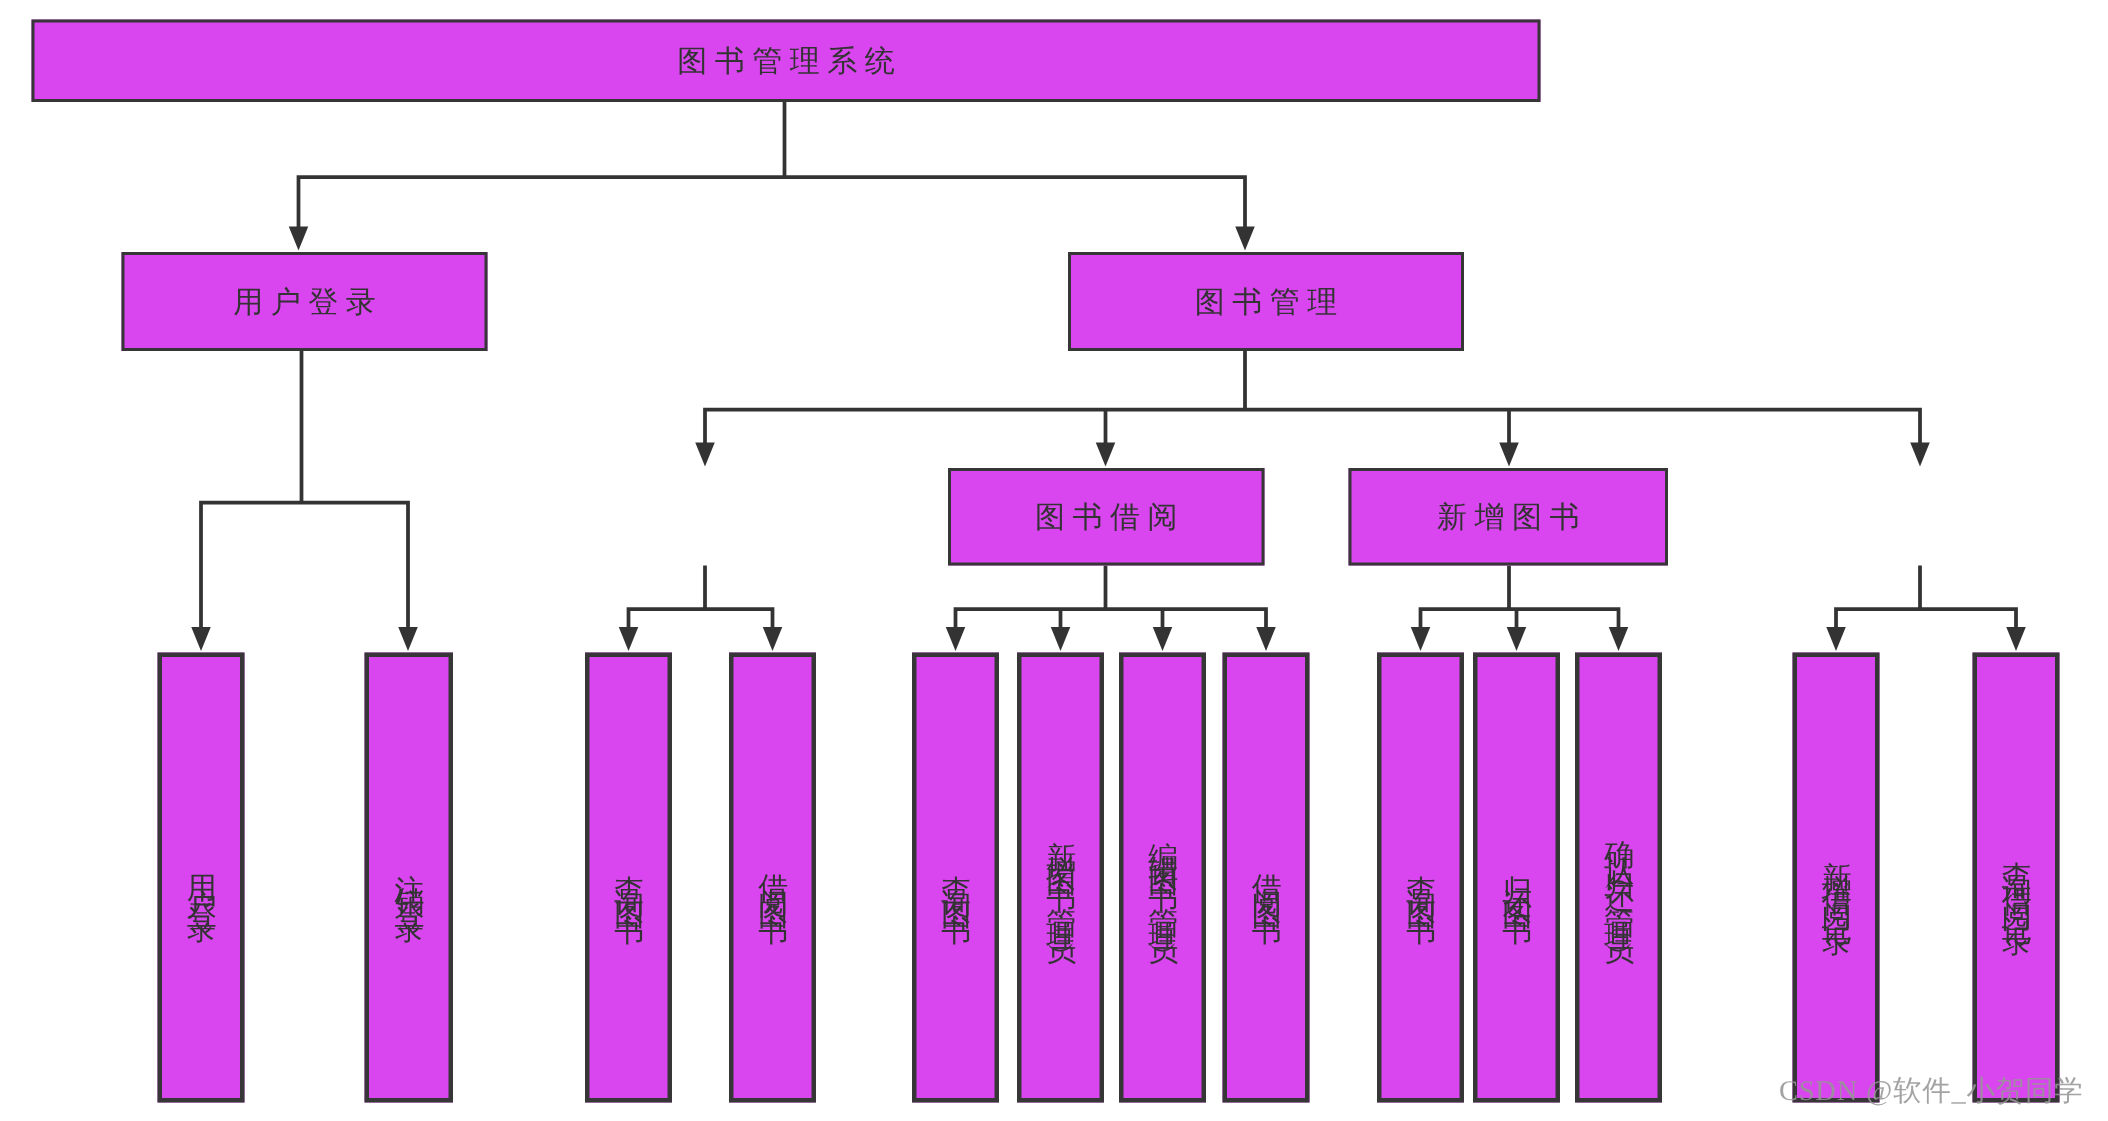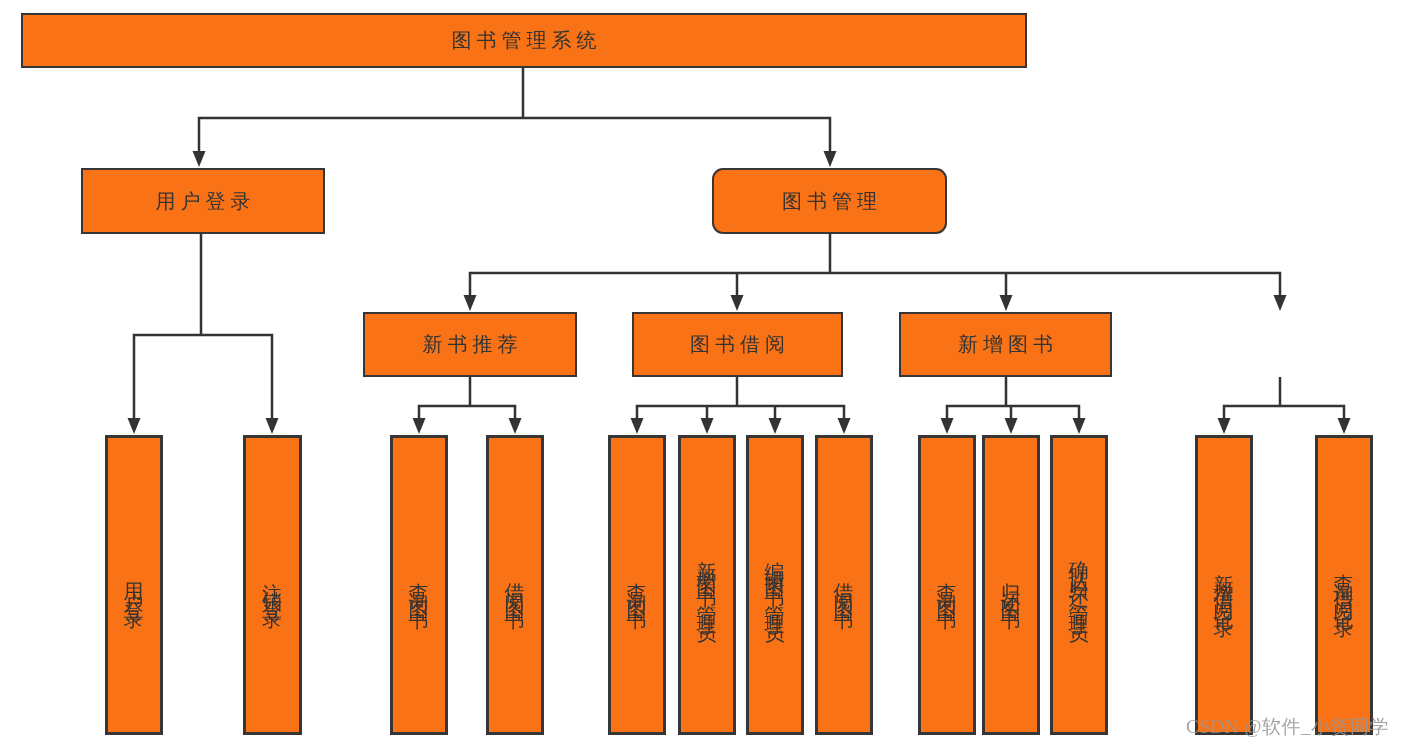--- a/index.html
+++ b/index.html
@@ -7,21 +7,21 @@
     position:relative;
     width:1405px; height:747px;
     background:#ffffff;
     font-family:"Liberation Sans", sans-serif;
     color:#333333;
     overflow:hidden;
   }
   .wires { position:absolute; left:0; top:0; width:1405px; height:747px; }
   .box {
     position:absolute;
-    background:#f97316;
+    background:#d946ef;
     border:2px solid #363636;
     box-sizing:border-box;
     display:flex;
     align-items:center;
     justify-content:center;
     font-size:20px;
     letter-spacing:5px;
     text-indent:5px;
     white-space:nowrap;
     z-index:2;
@@ -87,23 +87,22 @@
       <polygon points="1004.5,418 1017.5,418 1011,434"></polygon>
       <polygon points="1072.5,418 1085.5,418 1079,434"></polygon>
       <polygon points="1217.5,418 1230.5,418 1224,434"></polygon>
       <polygon points="1337.5,418 1350.5,418 1344,434"></polygon>
     </g>
   </svg>
 
   <div class="box" style="left:21px; top:13px; width:1006px; height:55px;">图书管理系统</div>
 
   <div class="box" style="left:81px; top:168px; width:244px; height:66px;">用户登录</div>
-  <div class="box" style="left:712px; top:168px; width:235px; height:66px;border-radius:11px;">图书管理</div>
+  <div class="box" style="left:712px; top:168px; width:264px; height:66px;">图书管理</div>
 
-  <div class="box" style="left:363px; top:312px; width:214px; height:65px;">新书推荐</div>
   <div class="box" style="left:632px; top:312px; width:211px; height:65px;">图书借阅</div>
   <div class="box" style="left:899px; top:312px; width:213px; height:65px;">新增图书</div>
 
   <div class="box leaf" style="left:105px; top:435px; width:58px; height:300px;">用户登录</div>
   <div class="box leaf" style="left:243px; top:435px; width:59px; height:300px;">注销登录</div>
 
   <div class="box leaf" style="left:390px; top:435px; width:58px; height:300px;">查询图书</div>
   <div class="box leaf" style="left:486px; top:435px; width:58px; height:300px;">借阅图书</div>
 
   <div class="box leaf" style="left:608px; top:435px; width:58px; height:300px;">查询图书</div>

